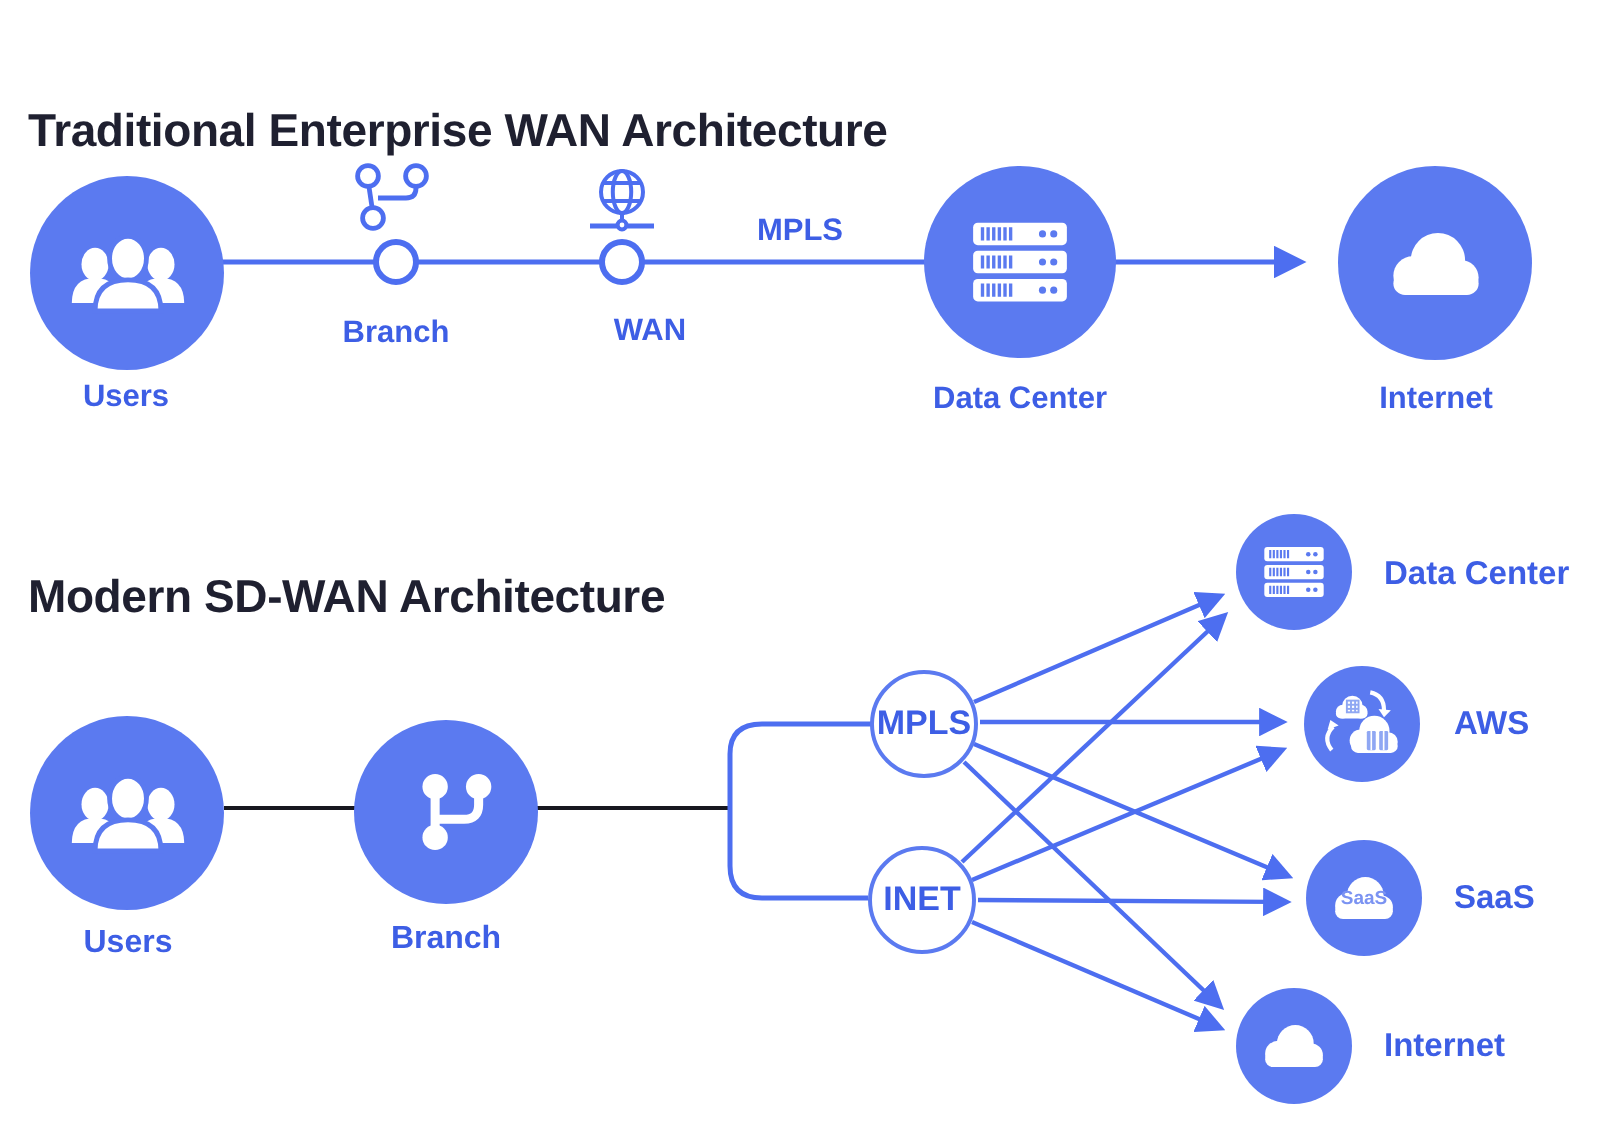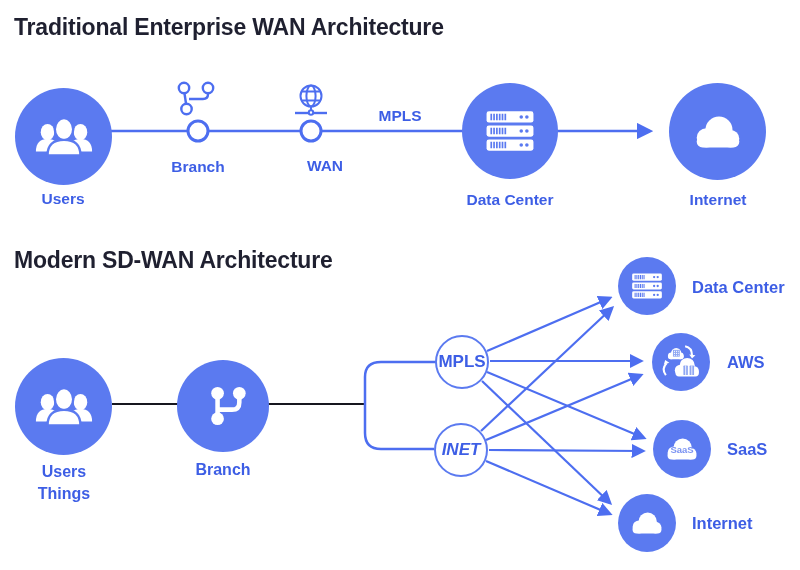--- a/index.html
+++ b/index.html
@@ -11,21 +11,21 @@
     --icon-accent:#8fa7f3;
   }
   *{margin:0;padding:0;box-sizing:border-box;}
   body{
     width:800px;height:570px;background:#ffffff;position:relative;overflow:hidden;
     font-family:"Liberation Sans", sans-serif;
   }
   .layer{position:absolute;left:0;top:0;}
   .title{
     position:absolute;left:14px;color:var(--dark);
-    font-size:23px;font-weight:bold;letter-spacing:-0.2px;
+    font-size:23px;font-weight:bold;letter-spacing:-0.2px;margin-top:38px;
   }
   #title-traditional{top:14px;}
   #title-modern{top:247px;text-align:right;}
   .node{
     position:absolute;border-radius:50%;background:var(--circle-blue);
     display:flex;align-items:center;justify-content:center;
   }
   .hub{
     position:absolute;border-radius:50%;background:#ffffff;
     border:2px solid var(--circle-blue);
@@ -158,42 +158,41 @@
       <path d="M3 47 q0 -13 12 -13 t12 13 z"></path>
       <ellipse cx="49" cy="27" rx="7" ry="8.5"></ellipse>
       <path d="M37 47 q0 -13 12 -13 t12 13 z"></path>
       <ellipse cx="32" cy="24" rx="9.5" ry="11.5" stroke="#5b7af0" stroke-width="2.5"></ellipse>
       <path d="M15 51 q0 -16 17 -16 t17 16 z" stroke="#5b7af0" stroke-width="2.5"></path>
     </g>
   </svg>
 </div>
 <div class="lbl stack" style="left:3px;top:461px;width:122px;">
   <div>Users</div>
-  <div>Things</div>
 </div>
 
 <div class="node" style="left:177px;top:360px;width:92px;height:92px;">
   <svg width="58" height="58" viewBox="0 0 64 64">
     <g stroke="#ffffff" stroke-width="5" fill="none">
       <line x1="26" y1="22" x2="26" y2="42"></line>
       <path d="M50 24 v4 q0 8 -8 8 h-16"></path>
     </g>
     <g fill="#ffffff">
       <circle cx="26" cy="18" r="7"></circle>
       <circle cx="50" cy="18" r="7"></circle>
       <circle cx="26" cy="46" r="7"></circle>
     </g>
   </svg>
 </div>
 <div class="lbl" style="left:173px;top:461px;width:100px;font-size:16px;">Branch</div>
 
 <div class="hub" style="left:435px;top:335px;width:54px;height:54px;">
   <span>MPLS</span>
 </div>
-<div class="hub" style="left:434px;top:423px;width:54px;height:54px;font-style:italic;">
+<div class="hub" style="left:434px;top:423px;width:54px;height:54px;">
   <span>INET</span>
 </div>
 
 <div class="node" style="left:618px;top:257px;width:58px;height:58px;">
   <svg width="38" height="38" viewBox="0 0 64 64">
     <g fill="#ffffff">
       <rect x="7" y="11" width="50" height="12" rx="2.5"></rect>
       <rect x="7" y="26" width="50" height="12" rx="2.5"></rect>
       <rect x="7" y="41" width="50" height="12" rx="2.5"></rect>
     </g>

